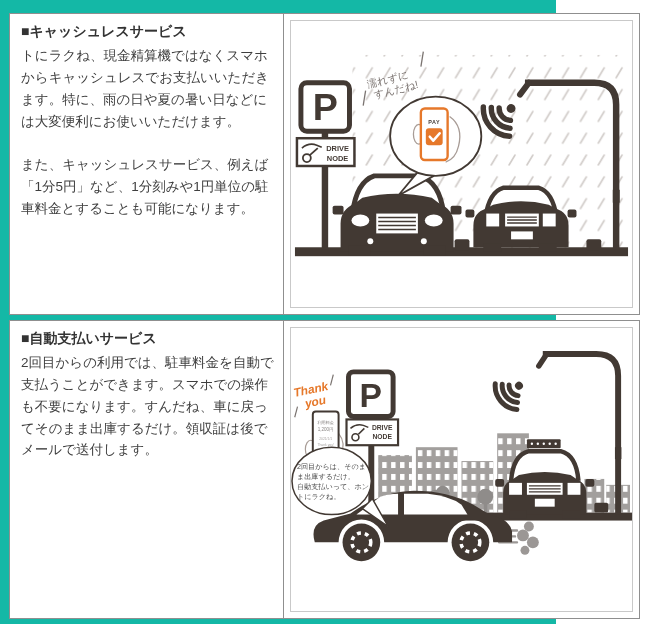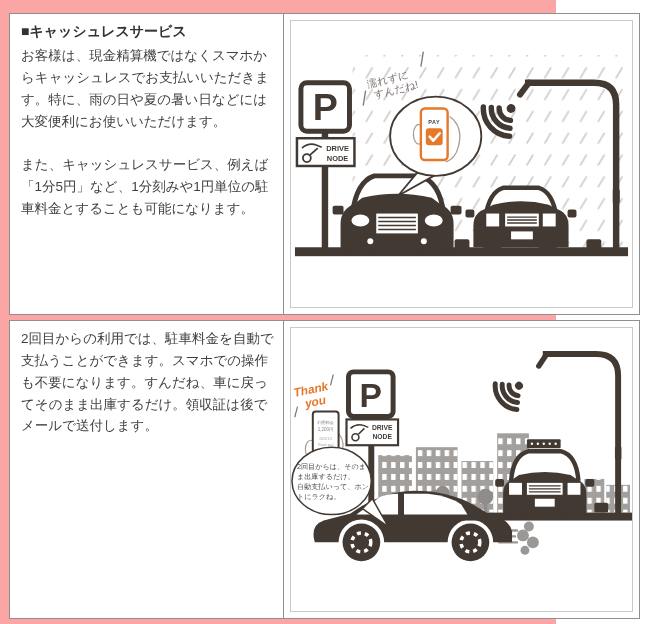--- a/index.html
+++ b/index.html
@@ -1,16 +1,16 @@
 <!DOCTYPE html>
 <html><head>
 <meta charset="utf-8">
 <style>
   html,body{margin:0;padding:0;background:#ffffff;}
-  .page{position:relative;width:556px;height:624px;background:#fca5a5;box-sizing:border-box;
+  .page{position:relative;width:556px;height:624px;background:#14b8a6;box-sizing:border-box;
         padding:13px 9px 0 9px;font-family:"Liberation Sans",sans-serif;}
   .panel{box-sizing:border-box;width:631px;border:1px solid #8f8f8f;background:#fff;display:flex;}
   .panel1{height:302px;margin-bottom:5px;}
   .panel2{height:299px;}
   .text-col{box-sizing:border-box;width:274px;border-right:1px solid #8f8f8f;
             padding:7px 9px 0 11px;}
   .text-col h3{margin:0 0 3px 0;font-size:14px;line-height:1.5;color:#333333;font-weight:bold;}
   .text-col p{margin:0 0 22px 0;font-size:13.5px;line-height:1.62;color:#3f3f3f;
               text-align:left;word-break:break-all;}
   .img-col{flex:1;box-sizing:border-box;padding:6px;}
@@ -19,21 +19,21 @@
   svg text{font-family:"Liberation Sans",sans-serif;}
 </style>
 </head>
 <body>
 
 <div class="page">
 
   <section class="panel panel1">
     <div class="text-col">
       <h3>■キャッシュレスサービス</h3>
-      <p>お客様は、現金精算機ではなくスマホからキャッシュレスでお支払いいただきます。特に、雨の日や夏の暑い日などには大変便利にお使いいただけます。</p>
+      <p>トにラクね、現金精算機ではなくスマホからキャッシュレスでお支払いいただきます。特に、雨の日や夏の暑い日などには大変便利にお使いいただけます。</p>
       <p>また、キャッシュレスサービス、例えば「1分5円」など、1分刻みや1円単位の駐車料金とすることも可能になります。</p>
     </div>
     <div class="img-col">
       <div class="img-frame">
         <svg viewBox="0 0 344 288" preserveAspectRatio="xMidYMid meet">
           <defs>
             <pattern id="rain1" width="18" height="22" patternUnits="userSpaceOnUse">
               <path d="M4,13 L10,3" stroke="#d0cbc8" stroke-width="1.6" stroke-linecap="round" fill="none"></path>
             </pattern>
           </defs>
@@ -122,20 +122,21 @@
               <path d="M 140 116.5 l 3.5 4 l 6.5 -7.5" stroke="#ffffff" stroke-width="2.6" fill="none" stroke-linecap="round" stroke-linejoin="round"></path>
             </g>
           </g>
         </svg>
       </div>
     </div>
   </section>
 
   <section class="panel panel2">
     <div class="text-col">
+      <h3>■自動支払いサービス</h3>
       <p>2回目からの利用では、駐車料金を自動で支払うことができます。スマホでの操作も不要になります。すんだね、車に戻ってそのまま出庫するだけ。領収証は後でメールで送付します。</p>
     </div>
     <div class="img-col">
       <div class="img-frame">
         <svg viewBox="0 0 344 285" preserveAspectRatio="xMidYMid meet">
           <defs>
             <pattern id="win2" width="9" height="12" patternUnits="userSpaceOnUse">
               <rect x="2" y="3" width="4.5" height="6" fill="#ffffff"></rect>
             </pattern>
           </defs>

